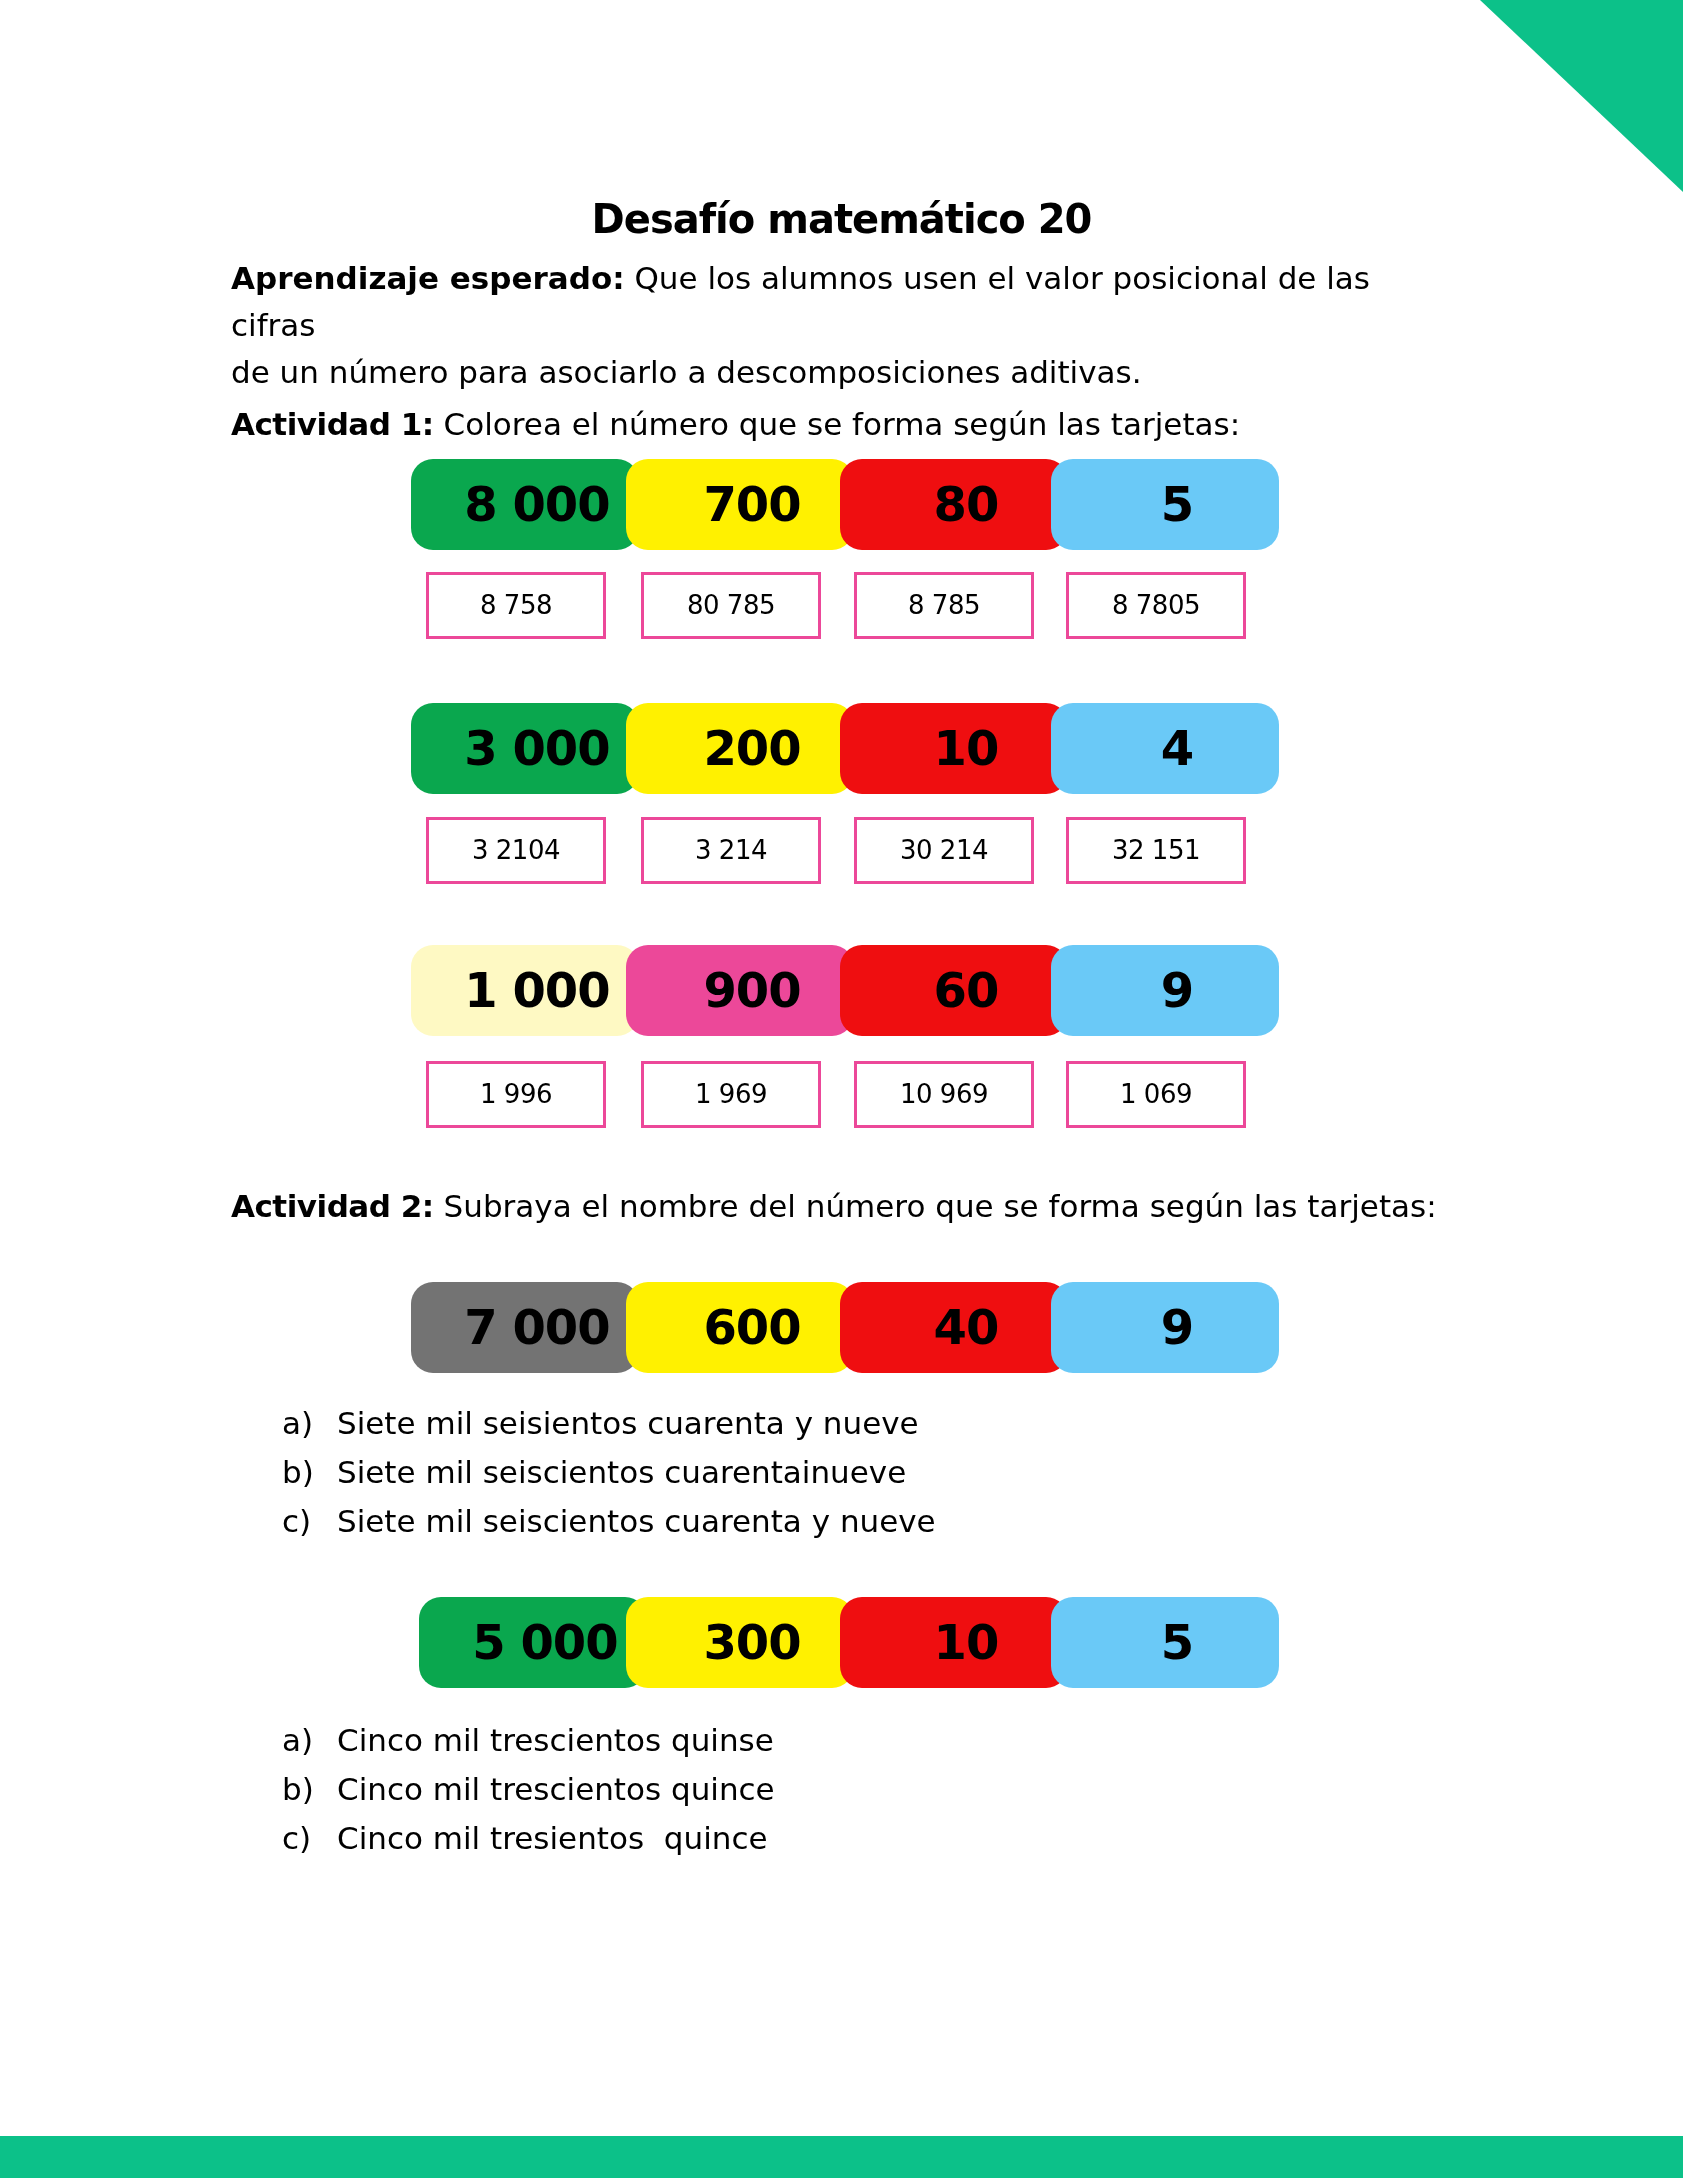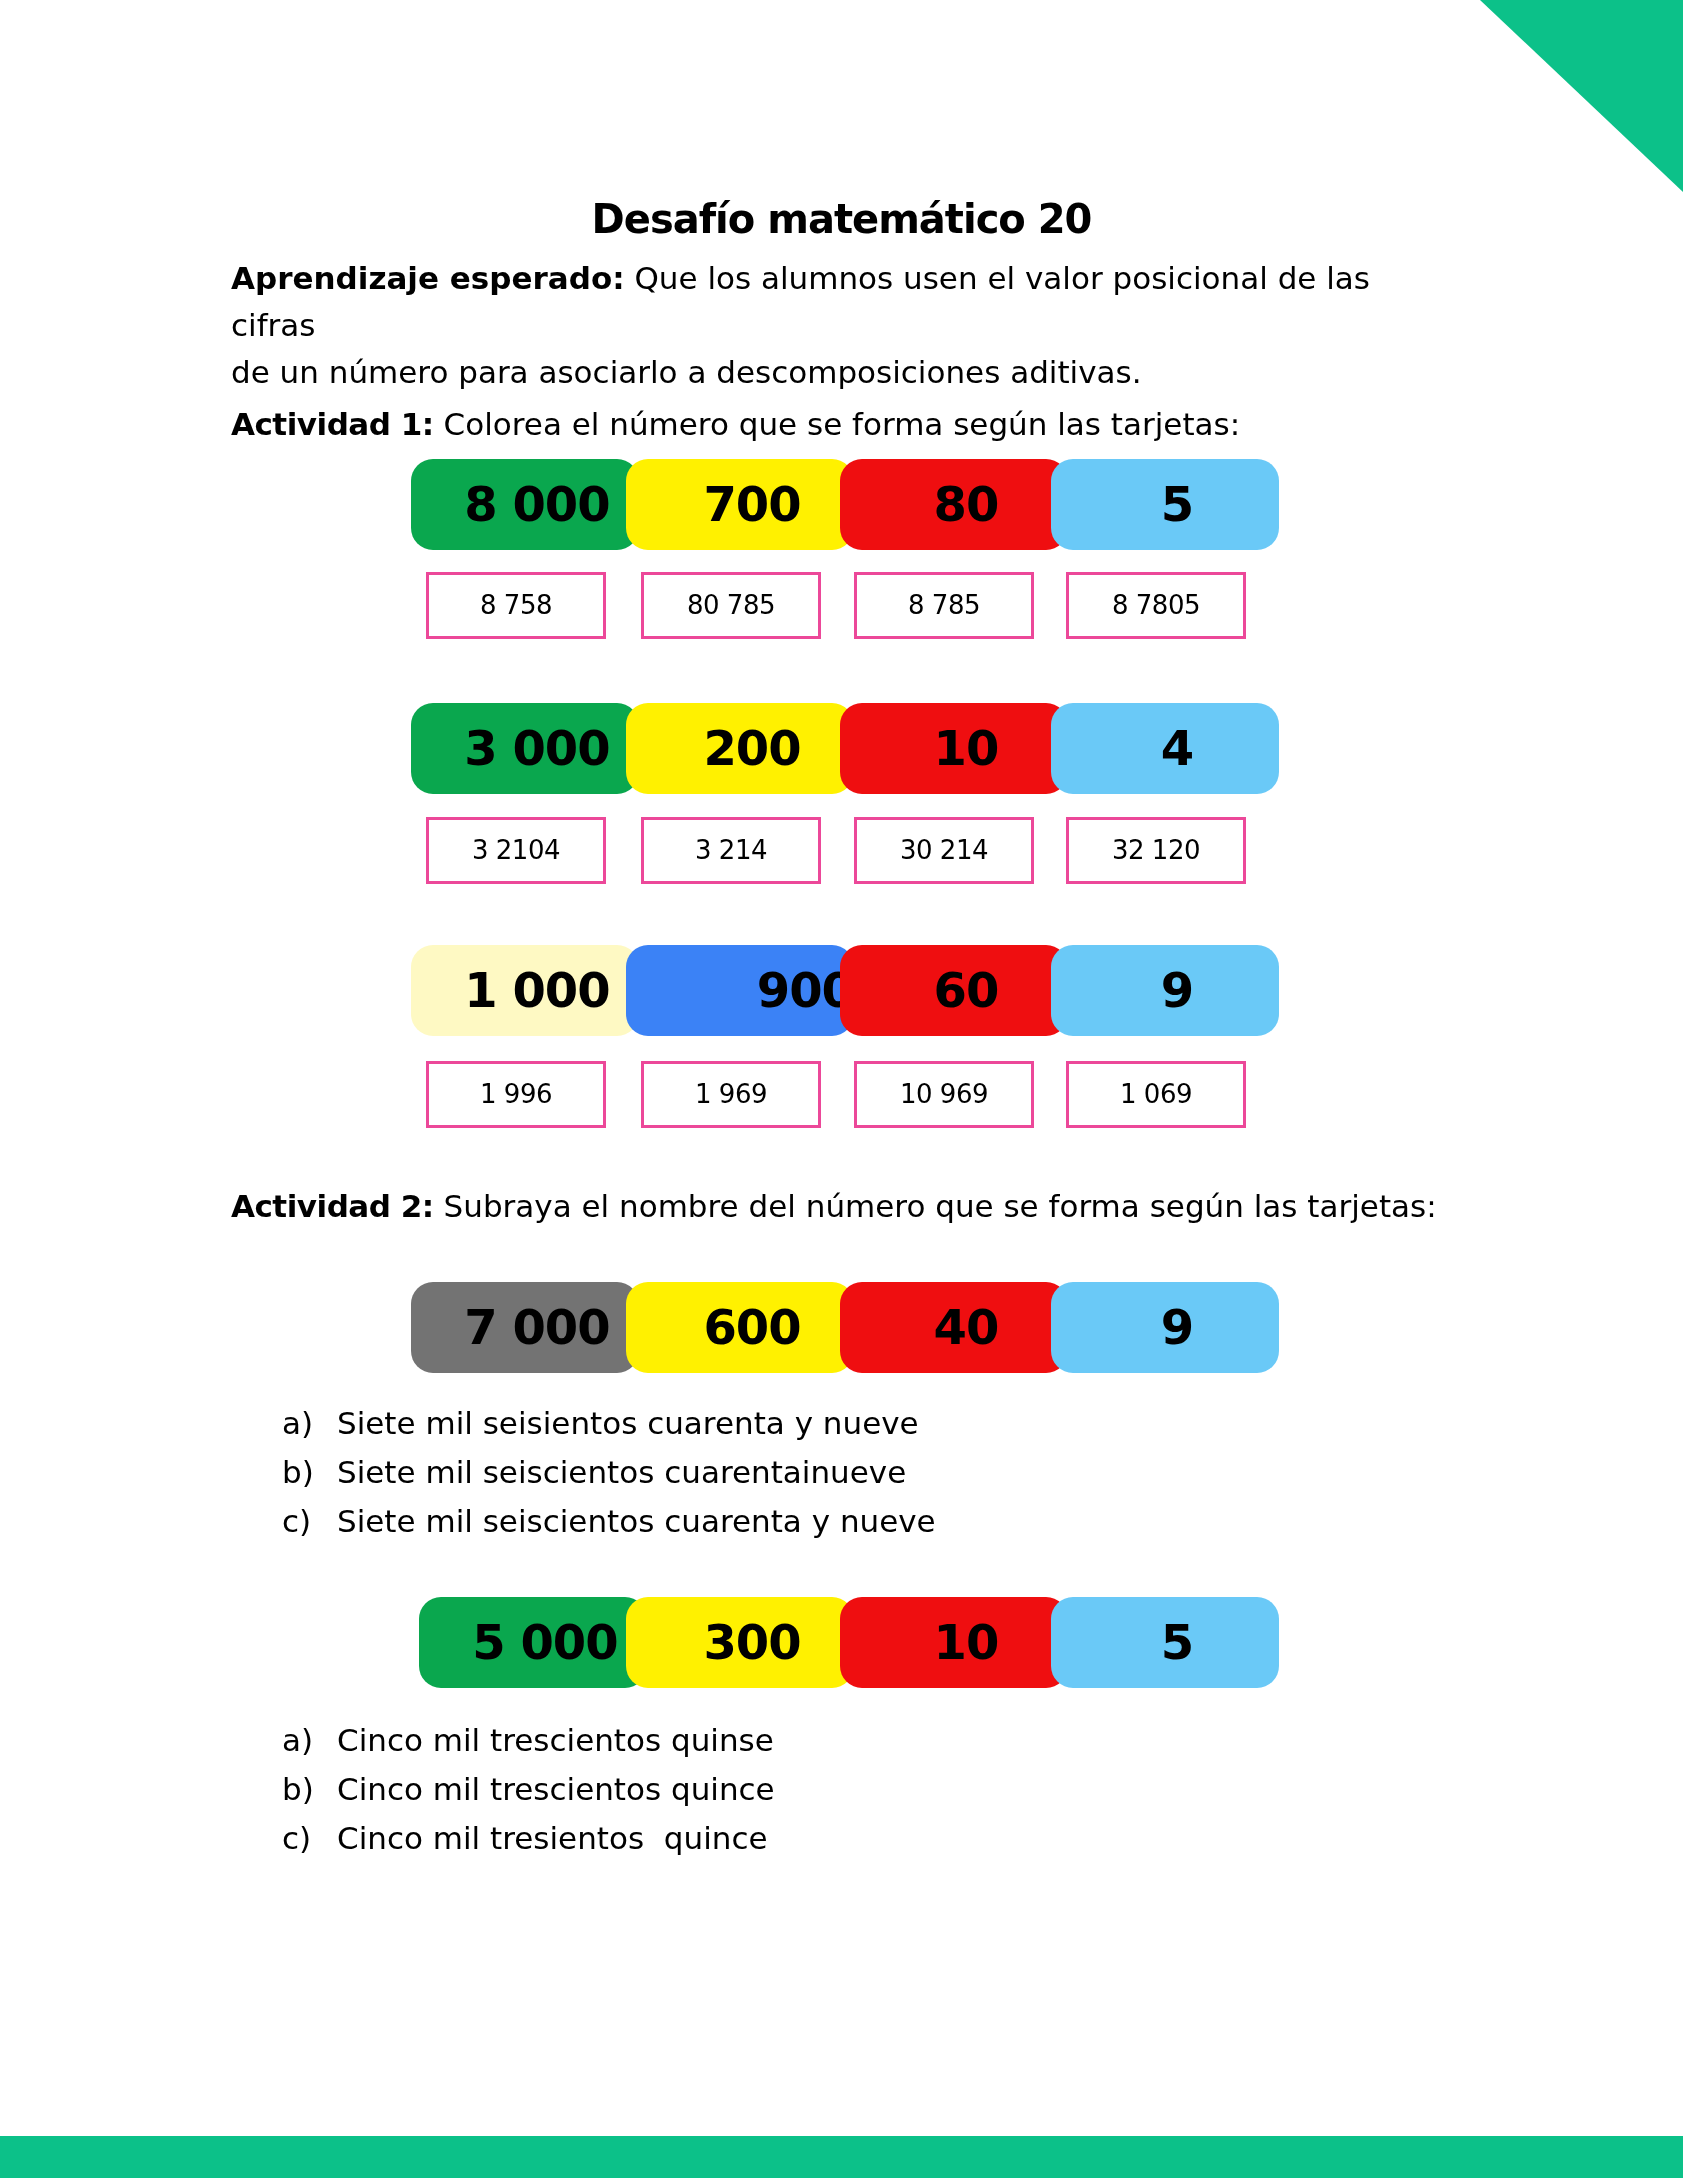--- a/index.html
+++ b/index.html
@@ -120,26 +120,26 @@
   <div class="cards-row" style="top:703px">
     <div class="card c1" style="background-color: rgb(10, 167, 78);">3 000</div>
     <div class="card c2" style="background-color: rgb(255, 241, 0);">200</div>
     <div class="card c3" style="background-color: rgb(239, 14, 16);">10</div>
     <div class="card c4" style="background-color: rgb(106, 201, 247);">4</div>
   </div>
   <div class="choices-row" style="top:817px">
     <div class="choice h1">3 2104</div>
     <div class="choice h2">3 214</div>
     <div class="choice h3">30 214</div>
-    <div class="choice h4">32 120</div>
+    <div class="choice h4">32 151</div>
   </div>
 
   <div class="cards-row" style="top:945px">
     <div class="card c1" style="background-color: #fef9c3;">1 000</div>
-    <div class="card c2" style="background-color: #3b82f6; text-align: right;">900</div>
+    <div class="card c2" style="background-color: #ec4899;">900</div>
     <div class="card c3" style="background-color: rgb(239, 14, 16);">60</div>
     <div class="card c4" style="background-color: rgb(106, 201, 247);">9</div>
   </div>
   <div class="choices-row" style="top:1061px">
     <div class="choice h1">1 996</div>
     <div class="choice h2">1 969</div>
     <div class="choice h3">10 969</div>
     <div class="choice h4">1 069</div>
   </div>
 

